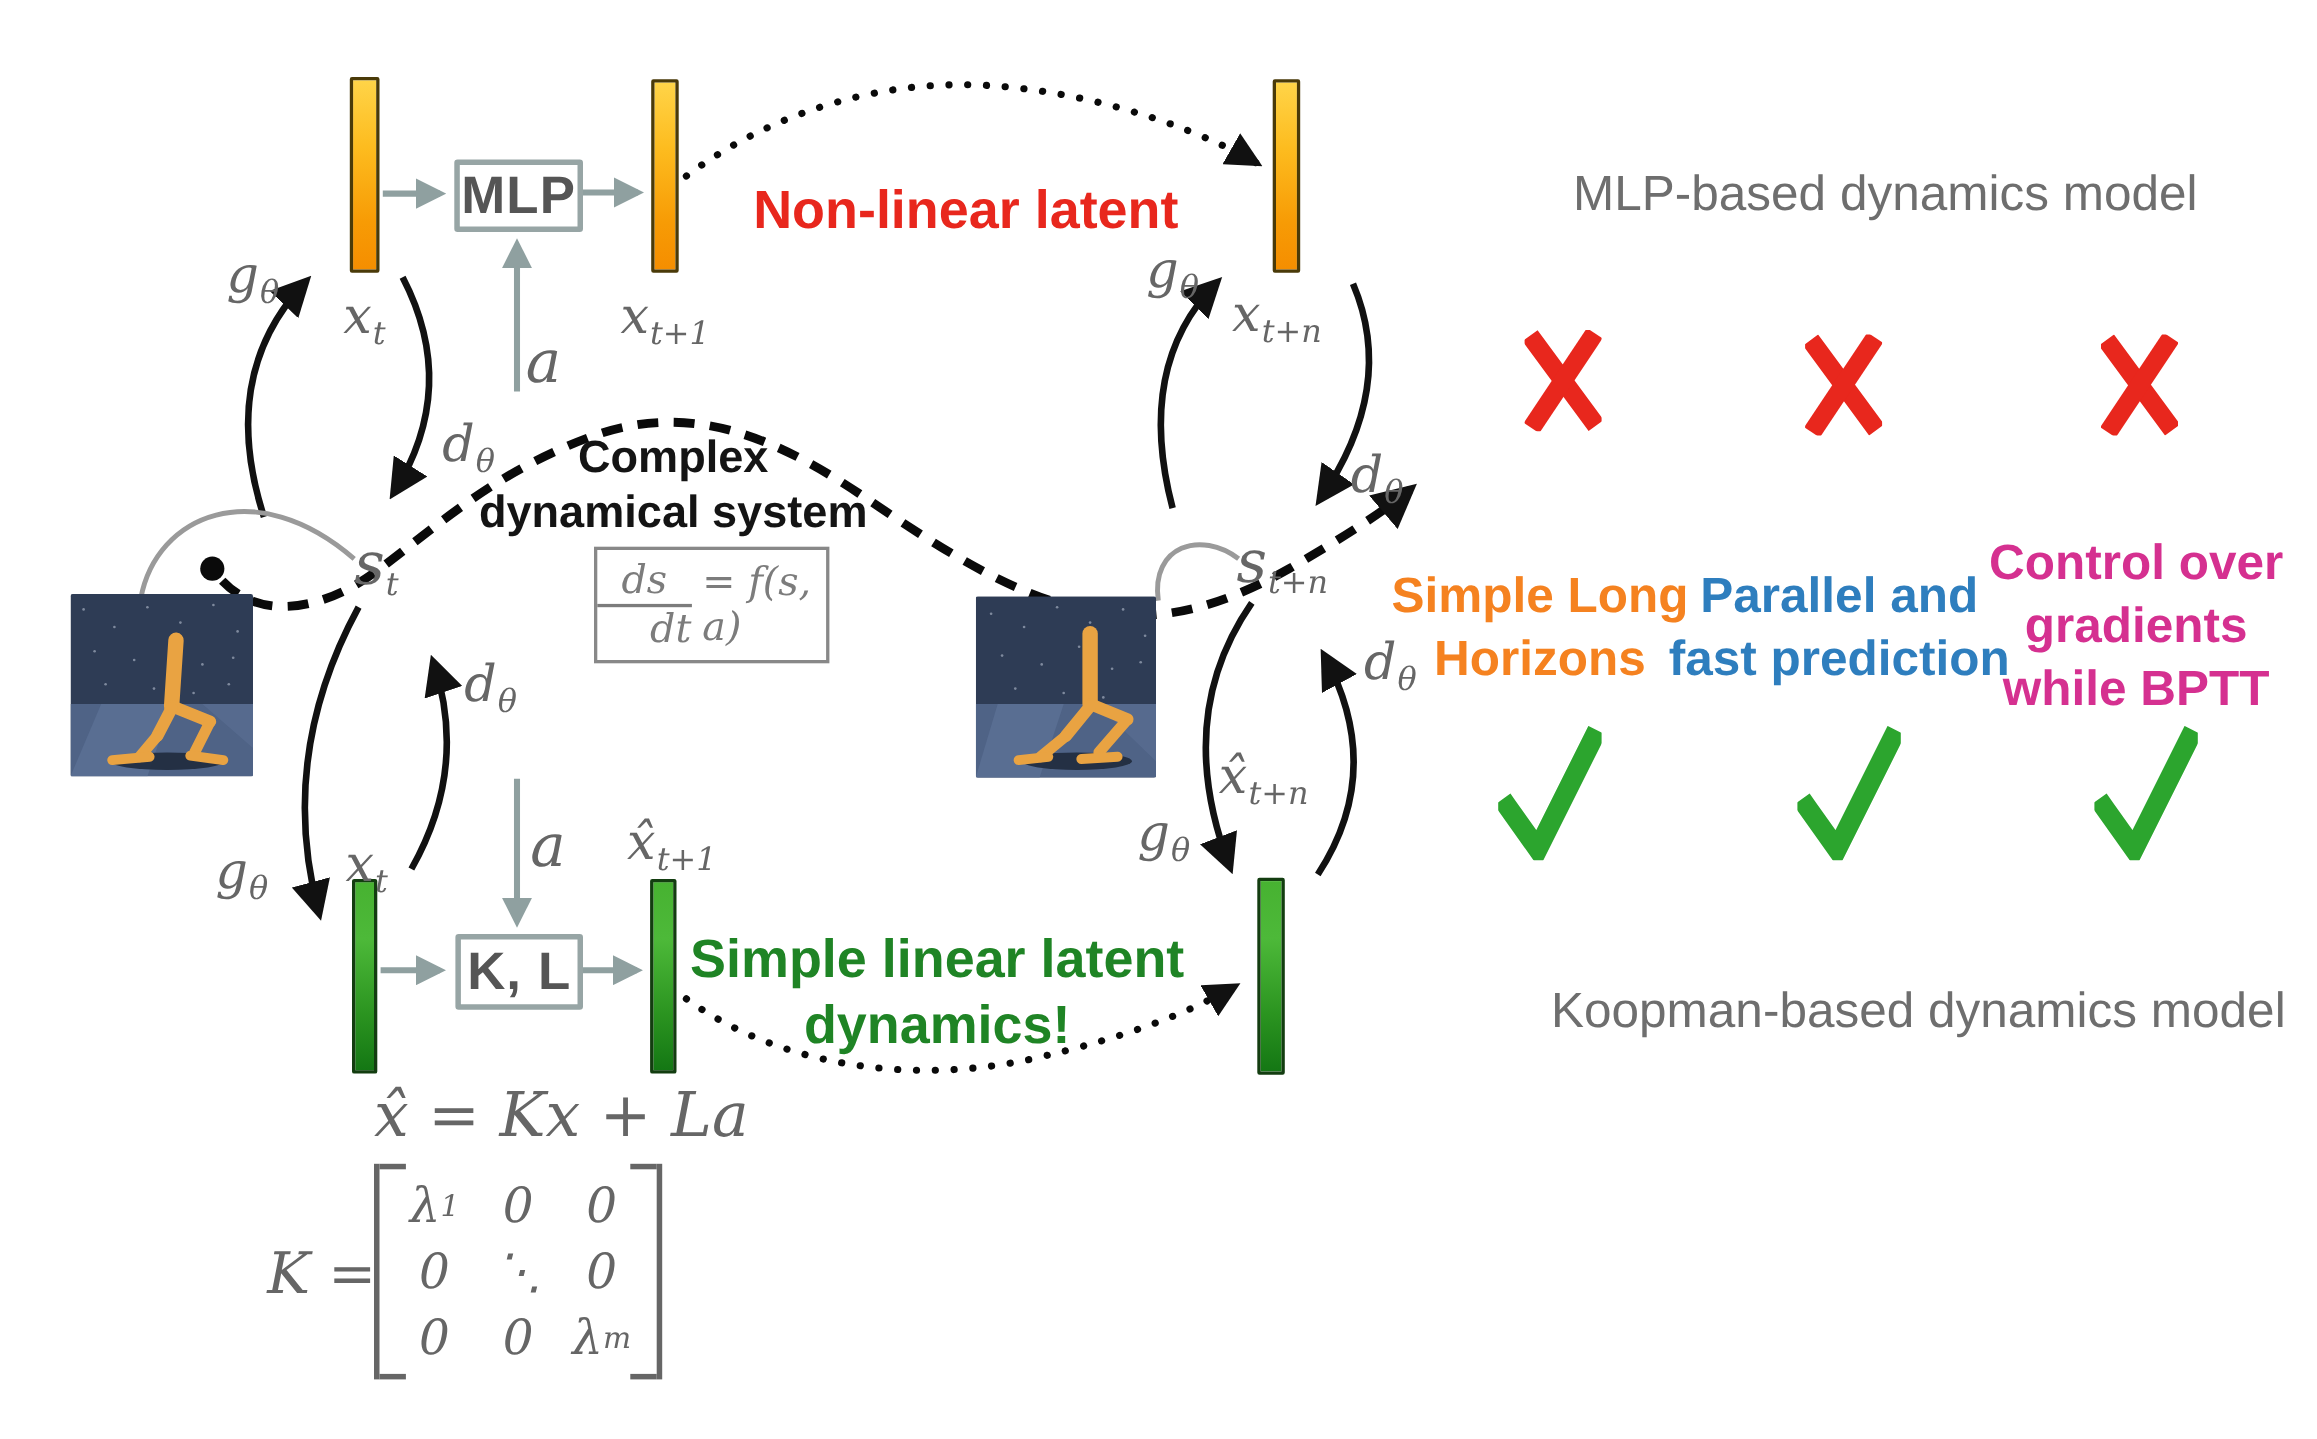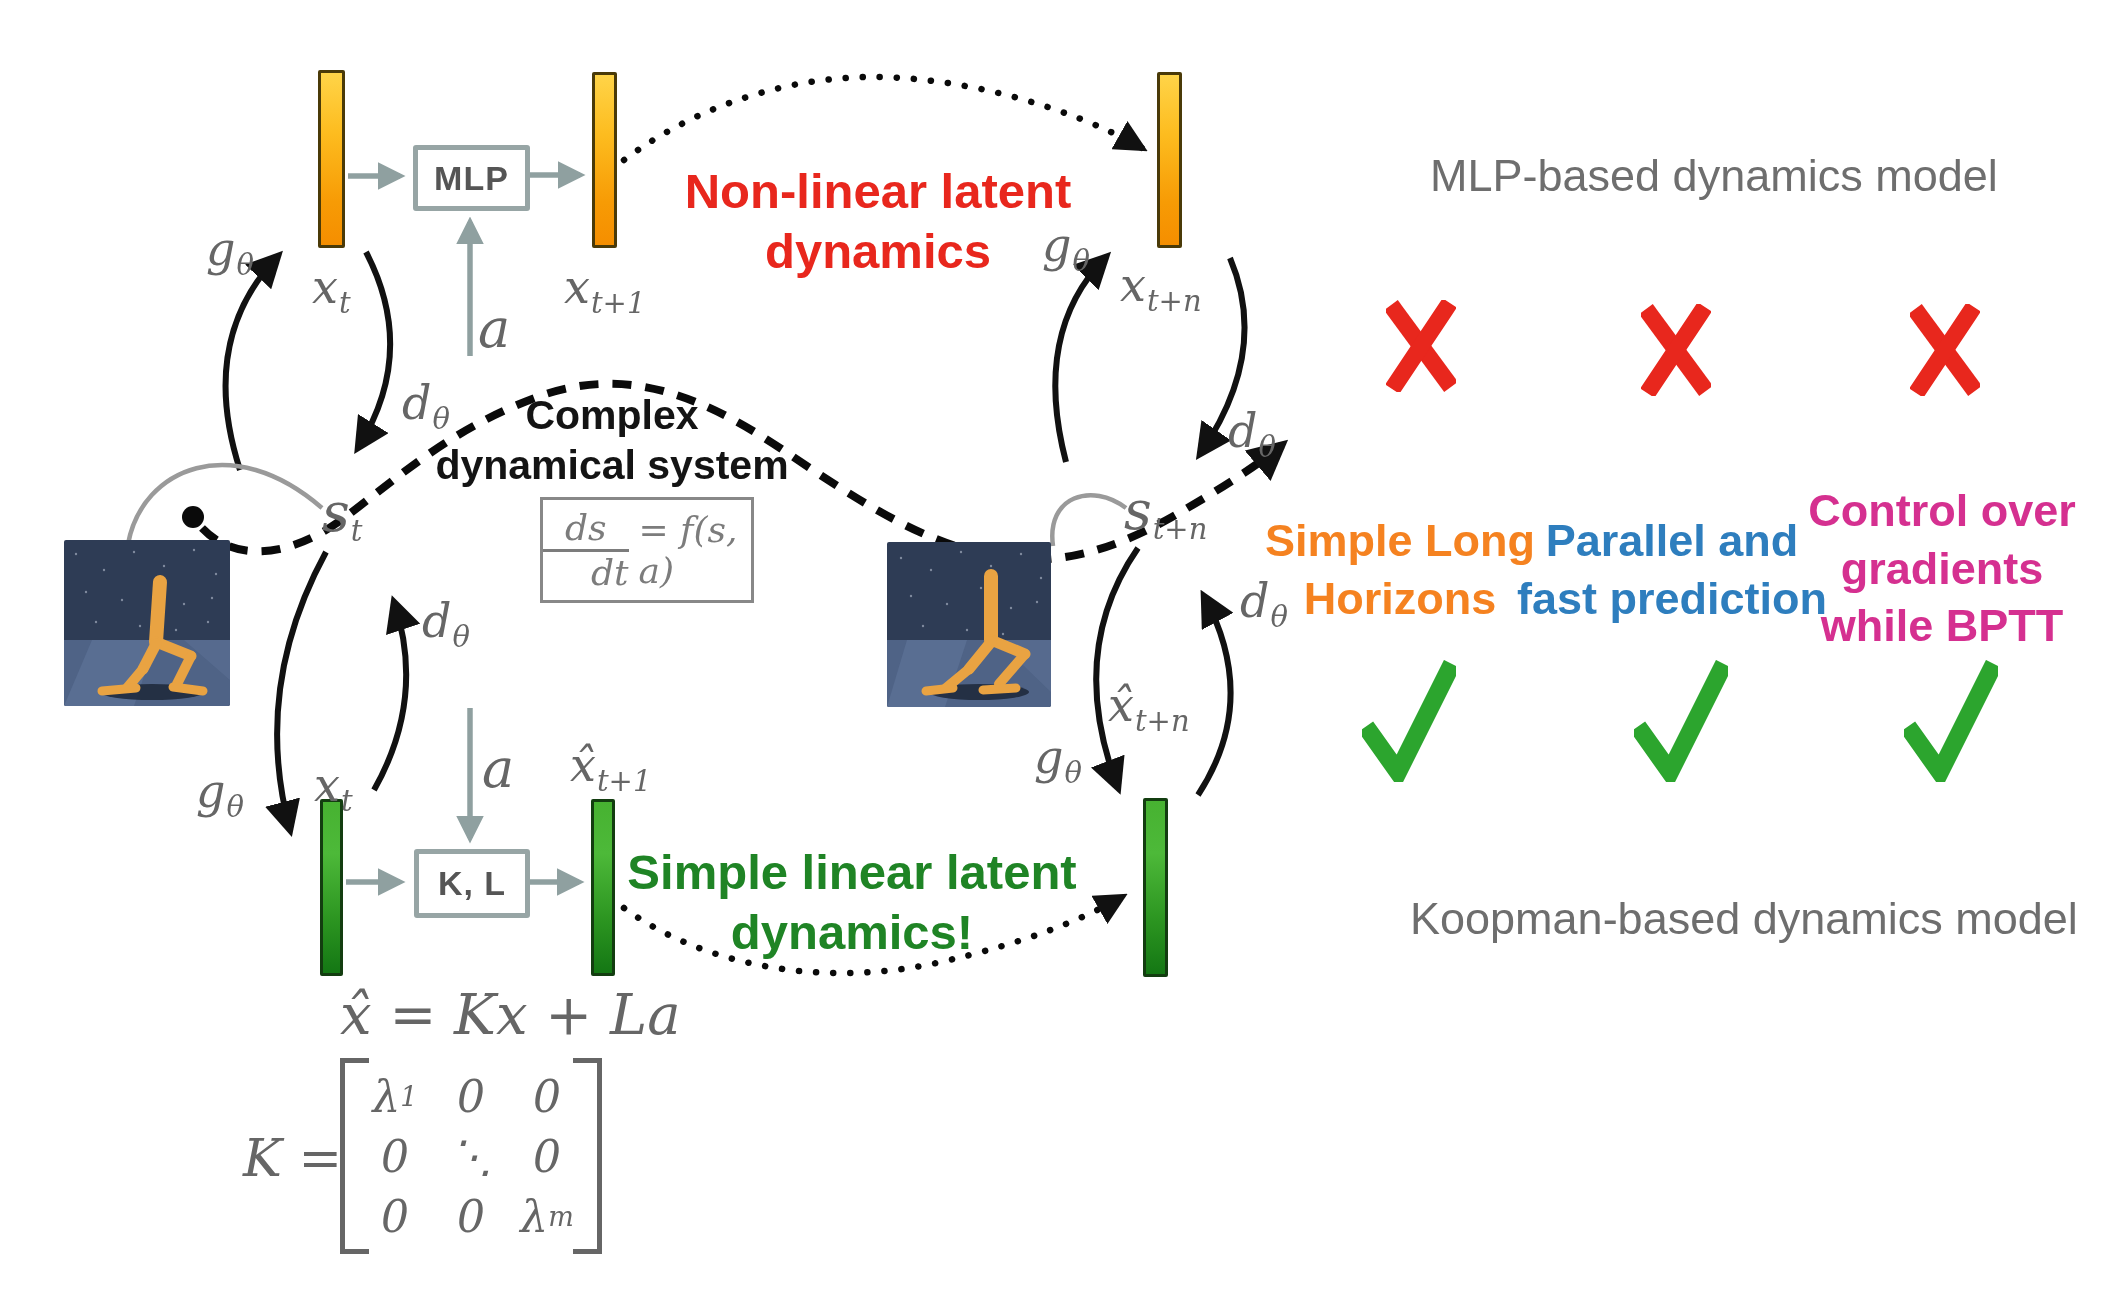--- a/index.html
+++ b/index.html
@@ -6,21 +6,21 @@
   #stage{position:relative;width:2106px;height:1308px;background:#fff;overflow:hidden;
          font-family:"Liberation Sans",sans-serif;}
   #curves{position:absolute;left:0;top:0;width:2106px;height:1308px;}
   
   .bar{position:absolute;border:3px solid #463607;border-radius:2px;}
   .bar.orange{background:linear-gradient(180deg,#FFD448 0%,#FDBC1F 35%,#F79B05 75%,#F58E00 100%);border-color:#4a3a08;}
   .bar.green{background:linear-gradient(180deg,#47B231 0%,#4DB939 30%,#2B9420 70%,#147714 100%);border-color:#133d10;}
   
   .modelbox{position:absolute;background:#fff;border:5px solid #97A5A5;border-radius:3px;
             display:flex;align-items:center;justify-content:center;
-            color:#555;font-weight:bold;font-size:34px;letter-spacing:1px;}
+            color:#555;font-weight:bold;font-size:48px;letter-spacing:1px;}
   
   .math{position:absolute;font-family:"DejaVu Serif","Liberation Serif",serif;
         font-style:italic;color:#666;font-size:46px;line-height:1;white-space:nowrap;}
   .math .sub{font-size:29px;font-style:italic;vertical-align:-10px;margin-left:1px;}
   .math.big{font-size:54px;}
   
   .note{position:absolute;text-align:center;font-weight:700;line-height:1.22;}
   .note.red{color:#E8271D;font-size:49px;}
   .note.green{color:#1F8425;font-size:49px;}
   .note.black{color:#141414;font-size:41px;font-weight:600;}
@@ -229,21 +229,20 @@
     <span>s</span><span class="sub">t+n</span></div>
   <div class="math" style="left:1240px;top:578px;">
     <span>d</span><span class="sub">θ</span></div>
   <div class="math" style="left:1034px;top:734px;">
     <span>g</span><span class="sub">θ</span></div>
   <div class="math" style="left:1108px;top:682px;">
     <span>x̂</span><span class="sub">t+n</span></div>
 
   <div class="note red" style="left:628px;top:162px;width:500px;">
     <div>Non-linear latent</div>
-    <div>dynamics</div>
   </div>
 
   <div class="note black" style="left:412px;top:390px;width:400px;">
     <div>Complex</div>
     <div>dynamical system</div>
   </div>
 
   <div id="eqbox">
     <span class="frac">
       <span class="num">ds</span>

